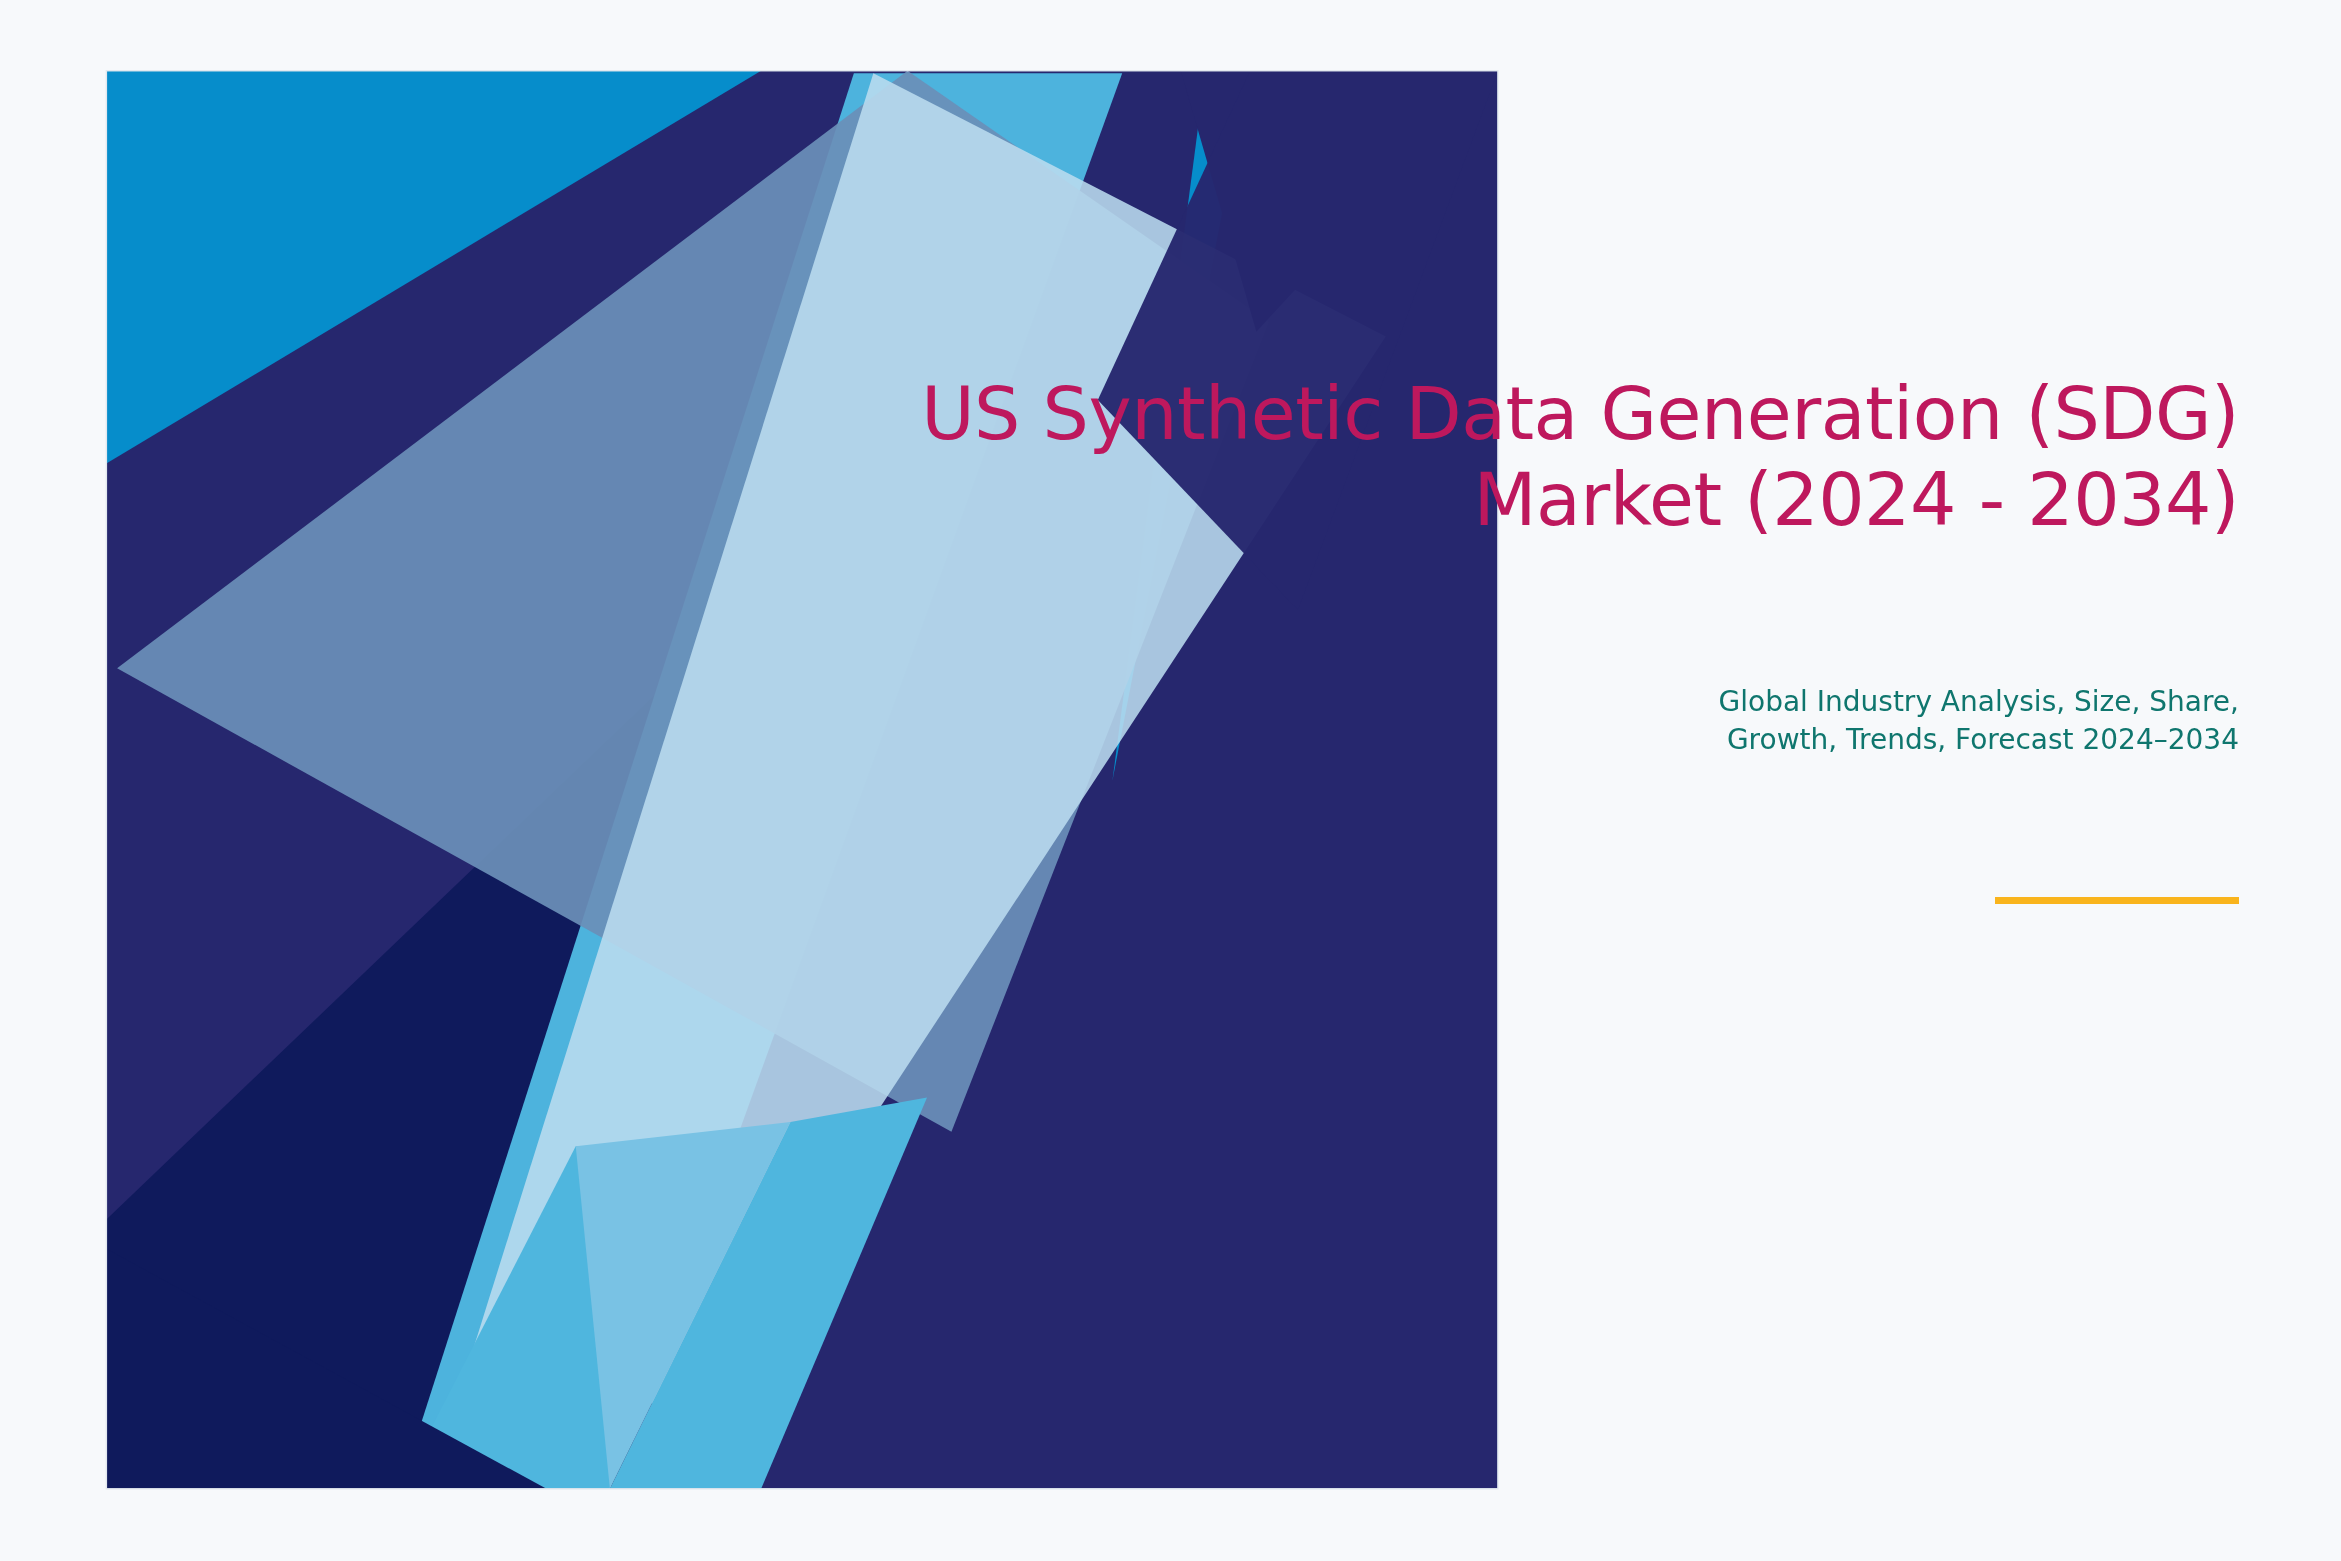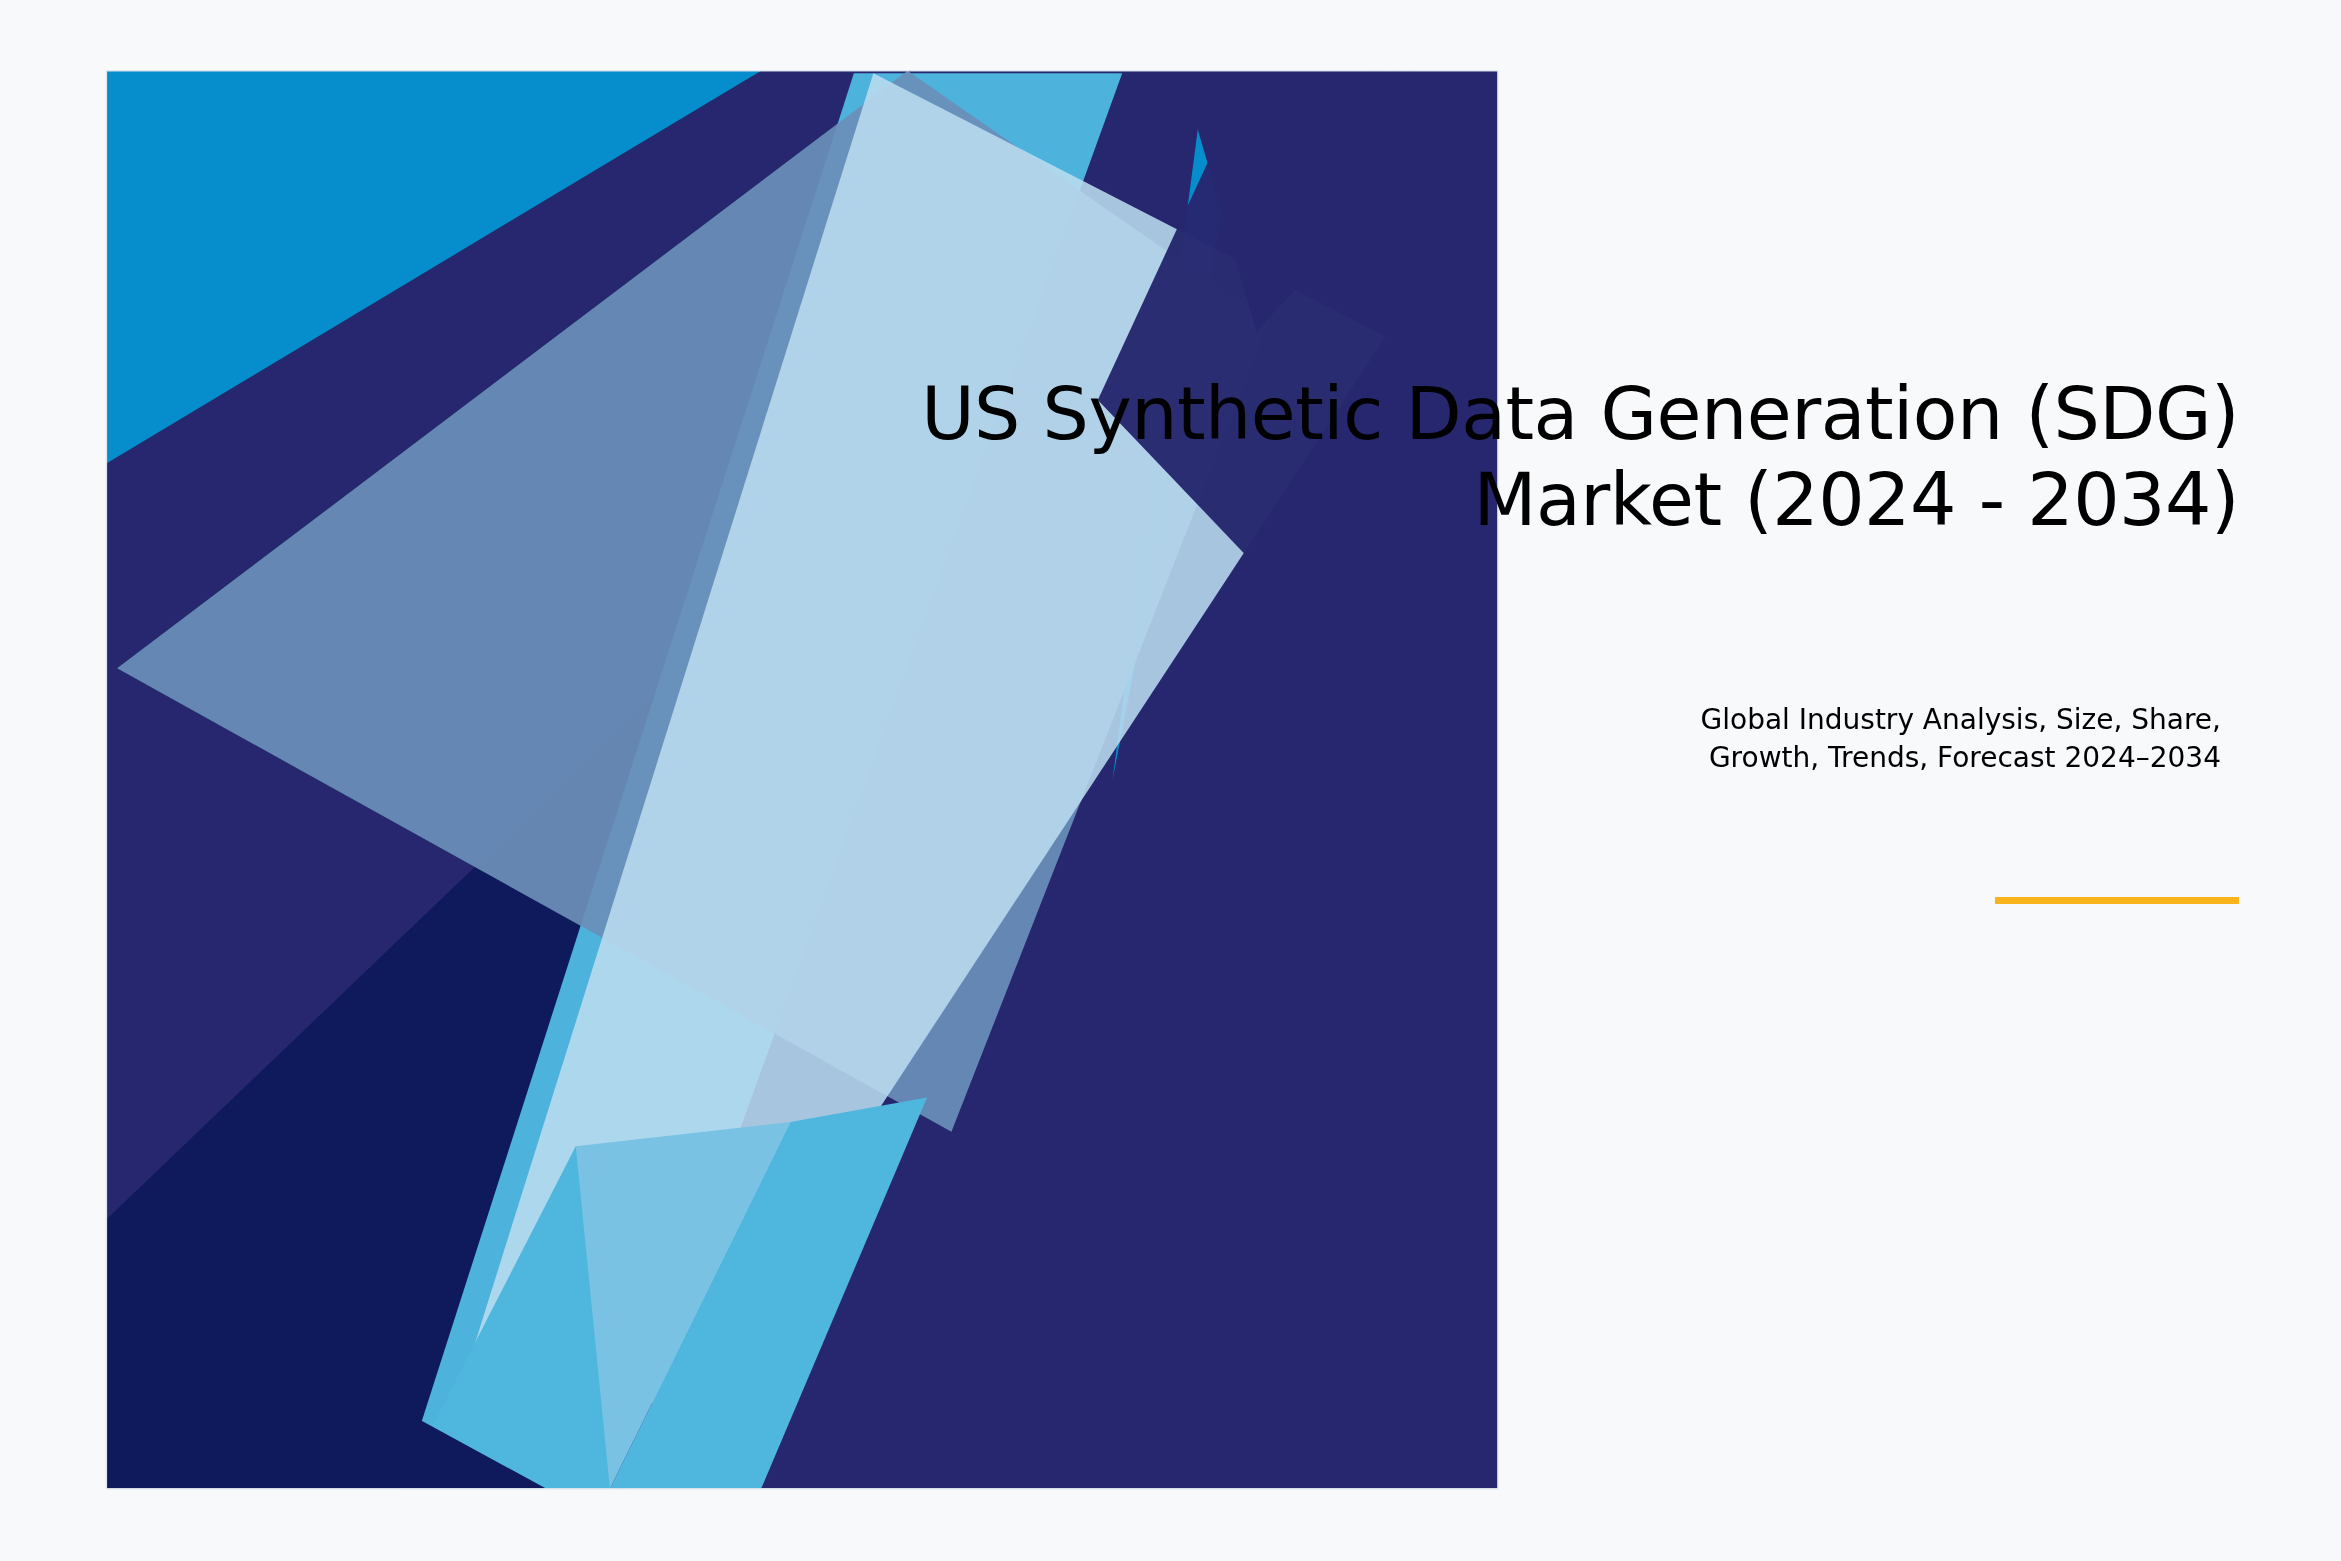--- a/index.html
+++ b/index.html
@@ -40,49 +40,49 @@
     width: 1410px;
     text-align: right;
   }
 
   #report-title {
     margin: 0;
     font-family: "DejaVu Sans", sans-serif;
     font-weight: 400;
     font-size: 73px;
     line-height: 1.18;
-    color: #000000;
+    color: #be185d;
     letter-spacing: -0.5px;
     position: relative;
     z-index: 3;
     white-space: pre-line;
   }
 
   #title-underline {
     position: absolute;
     left: 1166px;
     top: 526px;
     width: 244px;
     height: 6.8px;
     background: #f9b41c;
     z-index: 2;
   }
 
   #report-subtitle {
-    margin: 18px;
+    margin: 0;
     position: absolute;
     right: 0;
     top: 312px;
     width: 634px;
     text-align: right;
     font-family: "DejaVu Sans", sans-serif;
     font-weight: 400;
     font-size: 28px;
     line-height: 1.36;
-    color: #000000;
+    color: #0f766e;
     white-space: pre-line;
   }
 </style>
 </head>
 <body>
 
 <div id="cover">
 
   <svg id="artwork" viewBox="0 0 4800 3200" preserveAspectRatio="none">
     <defs>

